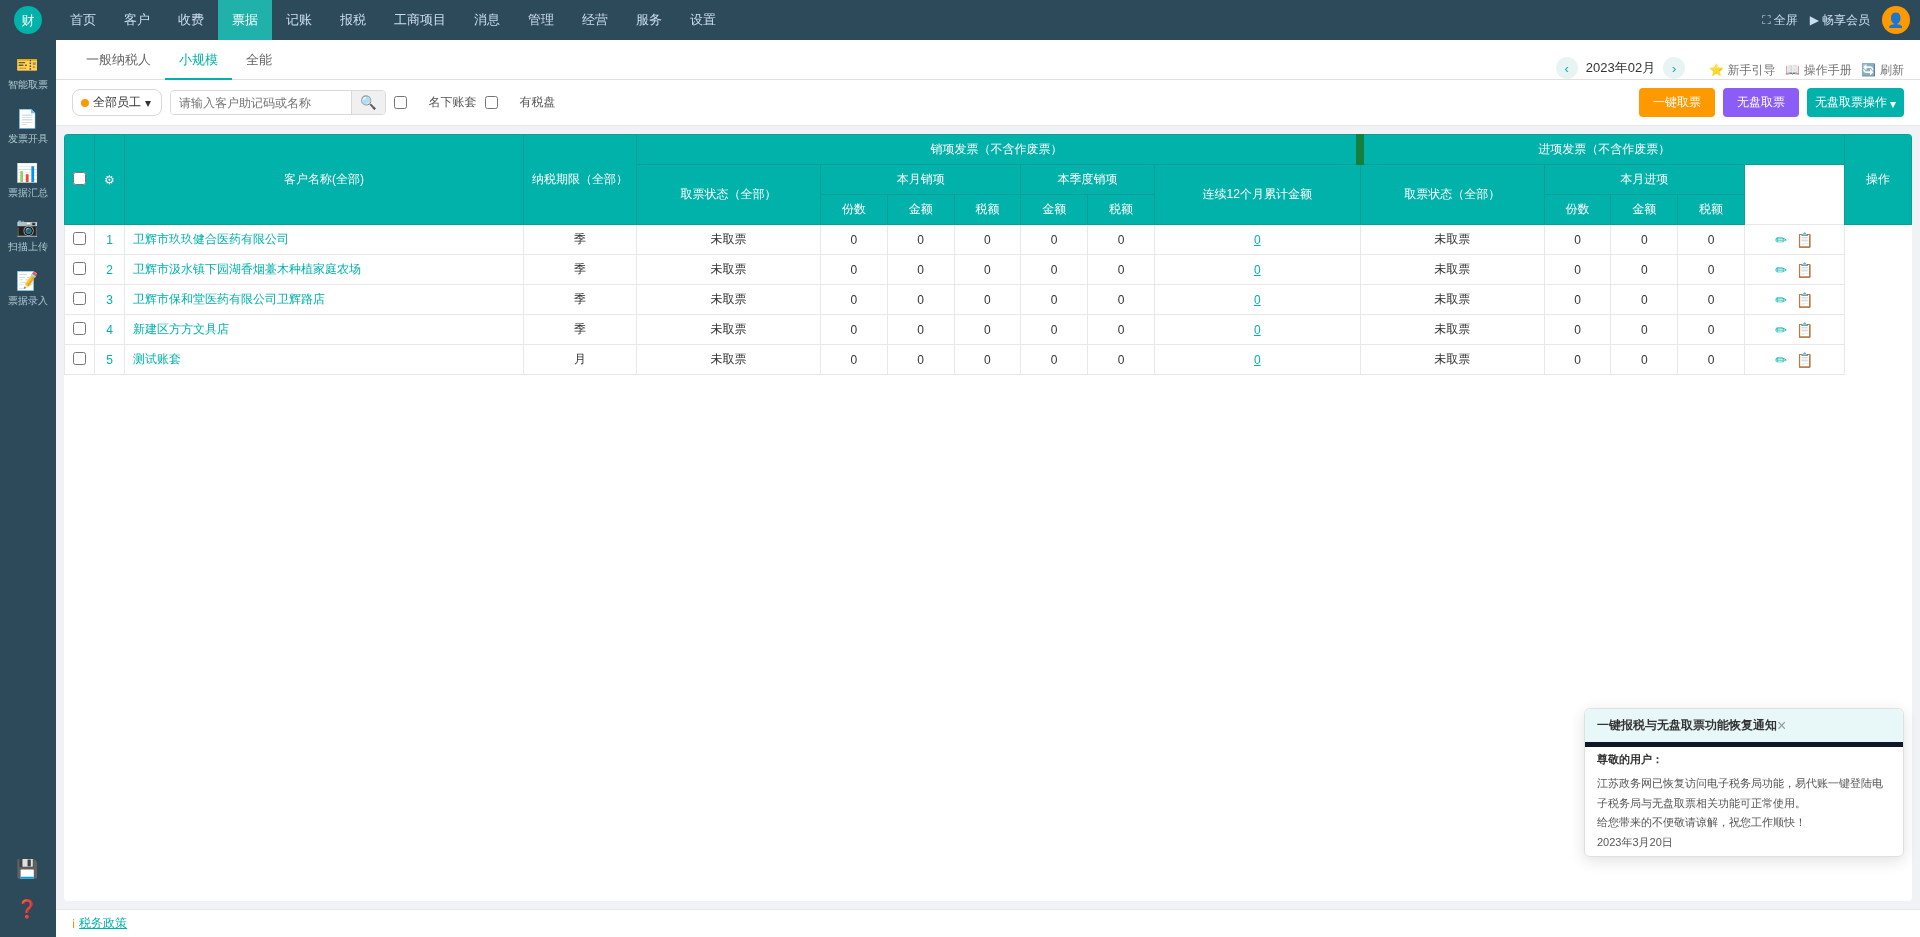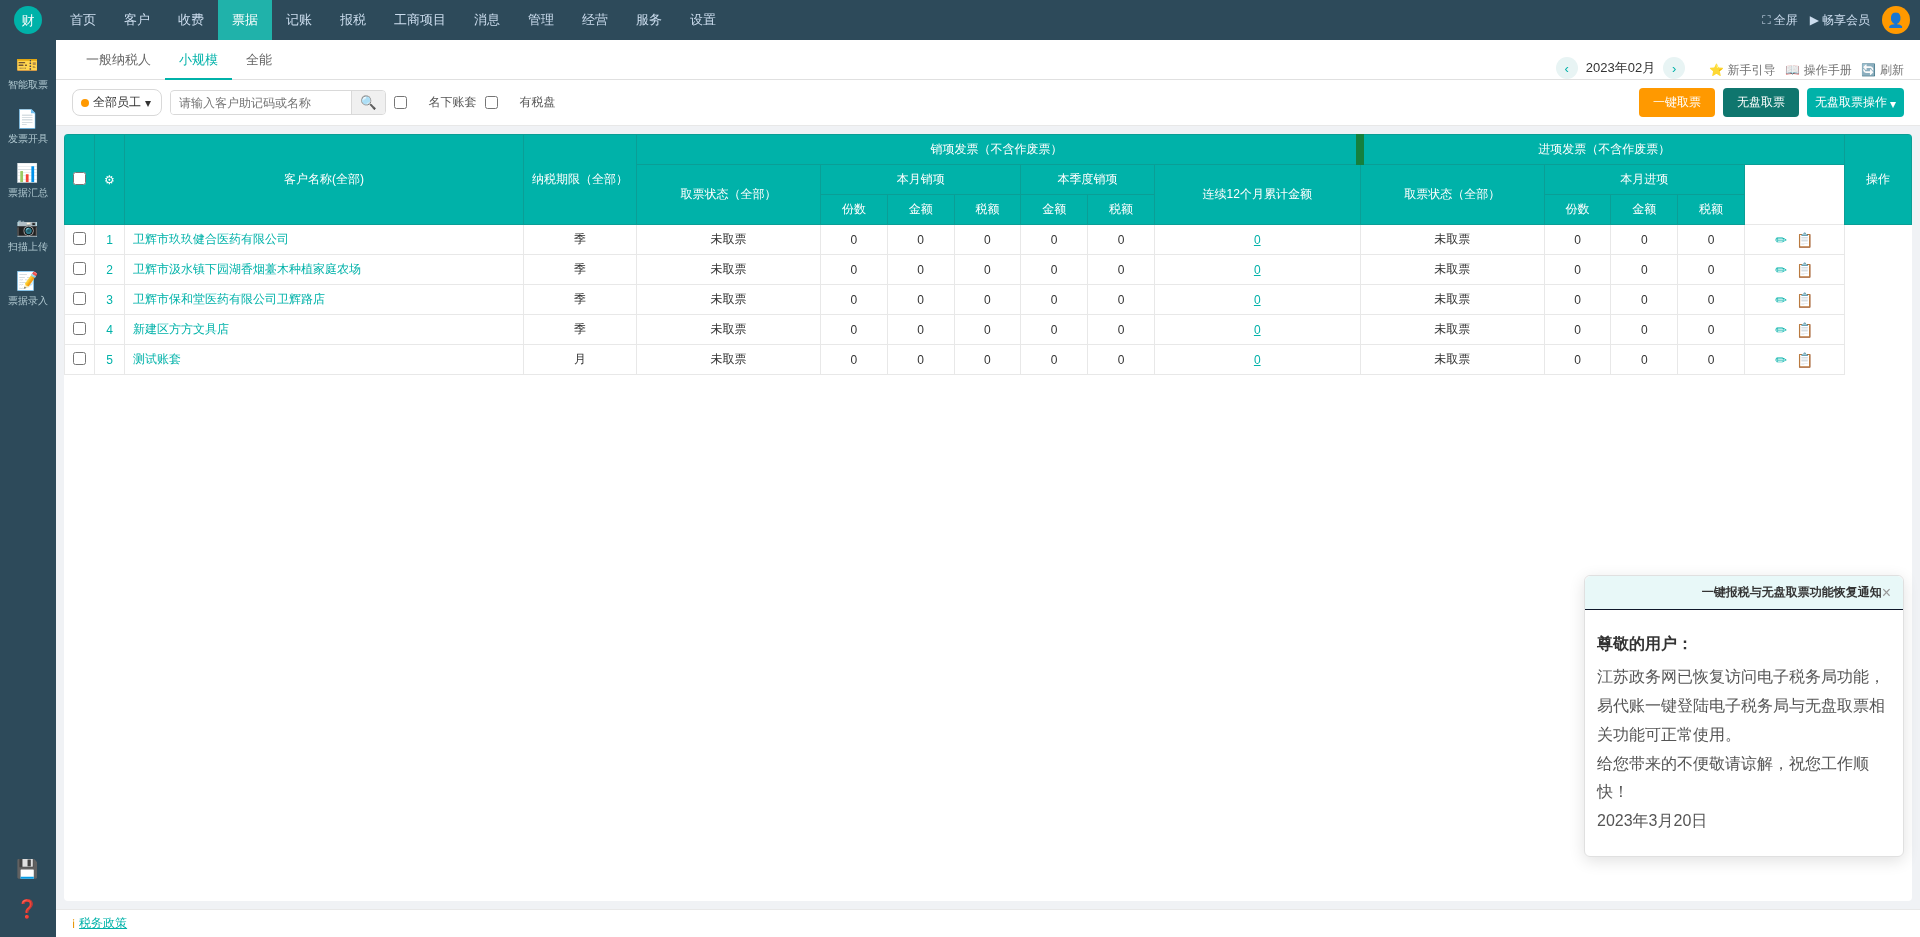--- a/index.html
+++ b/index.html
@@ -172,21 +172,21 @@
     .btn-primary {
       background: #f90;
       color: #fff;
       border: none;
       border-radius: 4px;
       padding: 6px 14px;
       cursor: pointer;
       font-size: 12px;
     }
     .btn-teal {
-      background: #0f766e;
+      background: #8b5cf6;
       color: #fff;
       border: none;
       border-radius: 4px;
       padding: 6px 14px;
       cursor: pointer;
       font-size: 12px;
     }
     .btn-dropdown {
       background: #00b2a9;
       color: #fff;
@@ -243,28 +243,28 @@
       width: 320px;
       background: #fff;
       border: 1px solid #e0e0e0;
       border-radius: 6px;
       box-shadow: 0 4px 16px rgba(0,0,0,0.12);
       z-index: 100;
     }
     .notification-header {
       background: #e8f8f8;
       padding: 8px 12px;
-      display: flex; align-items: center; justify-content: flex-end;
-      border-bottom: 1px solid #0f172a; border-radius: 6px 6px 0 0;
+      display: flex; align-items: center; justify-content: flex-start;
+      border-bottom: 5px solid #0f172a; border-radius: 6px 6px 0 0;
     }
     .notification-header .title { font-size: 12px; font-weight: bold; color: #333; }
     .notification-header .close-btn { cursor: pointer; color: #999; font-size: 16px; line-height: 1; }
     .notification-body {
-      padding: 20px 12px;
-      font-size: 16px;
+      padding: 3px 12px;
+      font-size: 11px;
       color: #555;
       line-height: 1.8;
     }
     .notification-body .nt-title { font-weight: bold; color: #333; margin-bottom: 4px; }
 
     
     .bottom-bar {
       height: 28px;
       background: #fff;
       border-top: 1px solid #e8e8e8;

